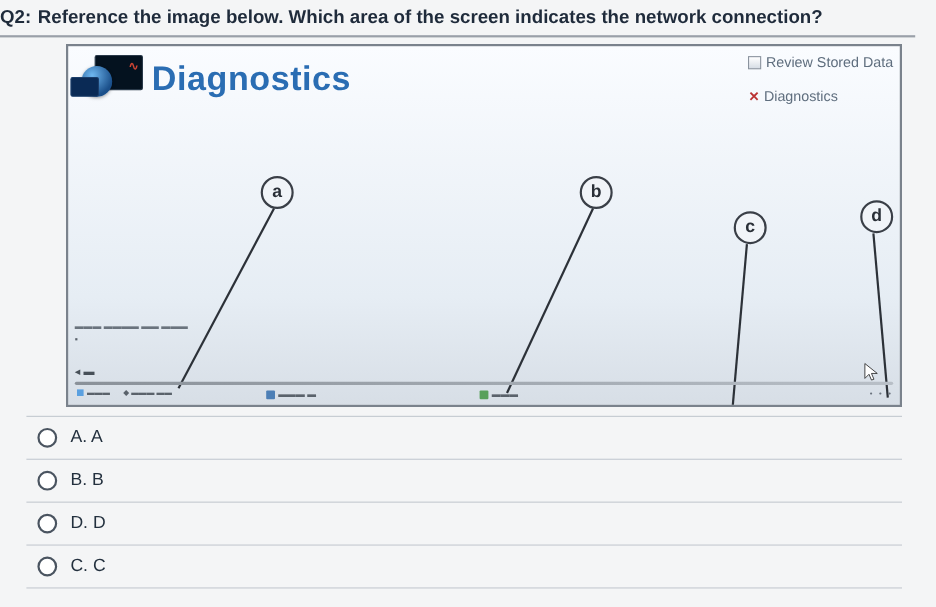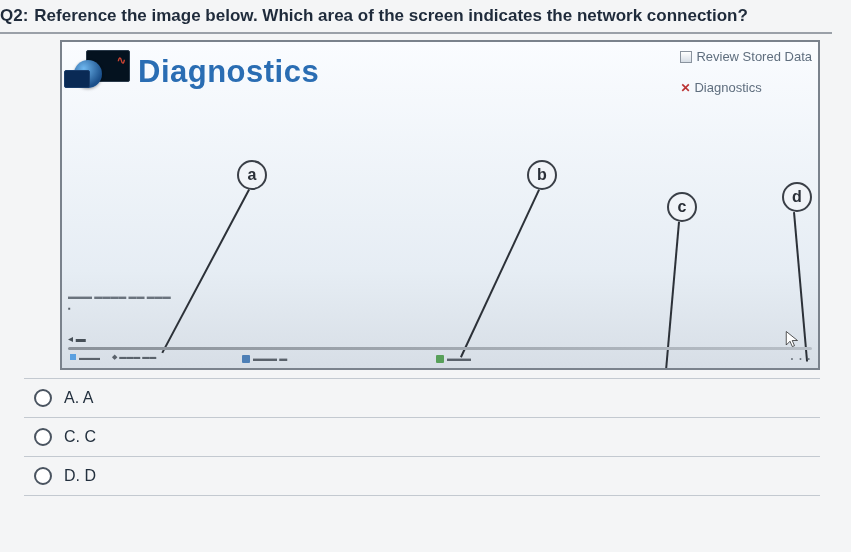--- a/index.html
+++ b/index.html
@@ -143,21 +143,25 @@
     </div>
   </div>
 
   <div class="choices">
     <div class="choice-row">
       <span class="radio"></span>
       <span class="choice-label">A.  A</span>
     </div>
     <div class="choice-row">
       <span class="radio"></span>
-      <span class="choice-label">C.  C</span>
+      <span class="choice-label">B.  B</span>
     </div>
     <div class="choice-row">
       <span class="radio"></span>
       <span class="choice-label">D.  D</span>
+    </div>
+    <div class="choice-row">
+      <span class="radio"></span>
+      <span class="choice-label">C.  C</span>
     </div>
   </div>
 
 </div>
 
 </body></html>

